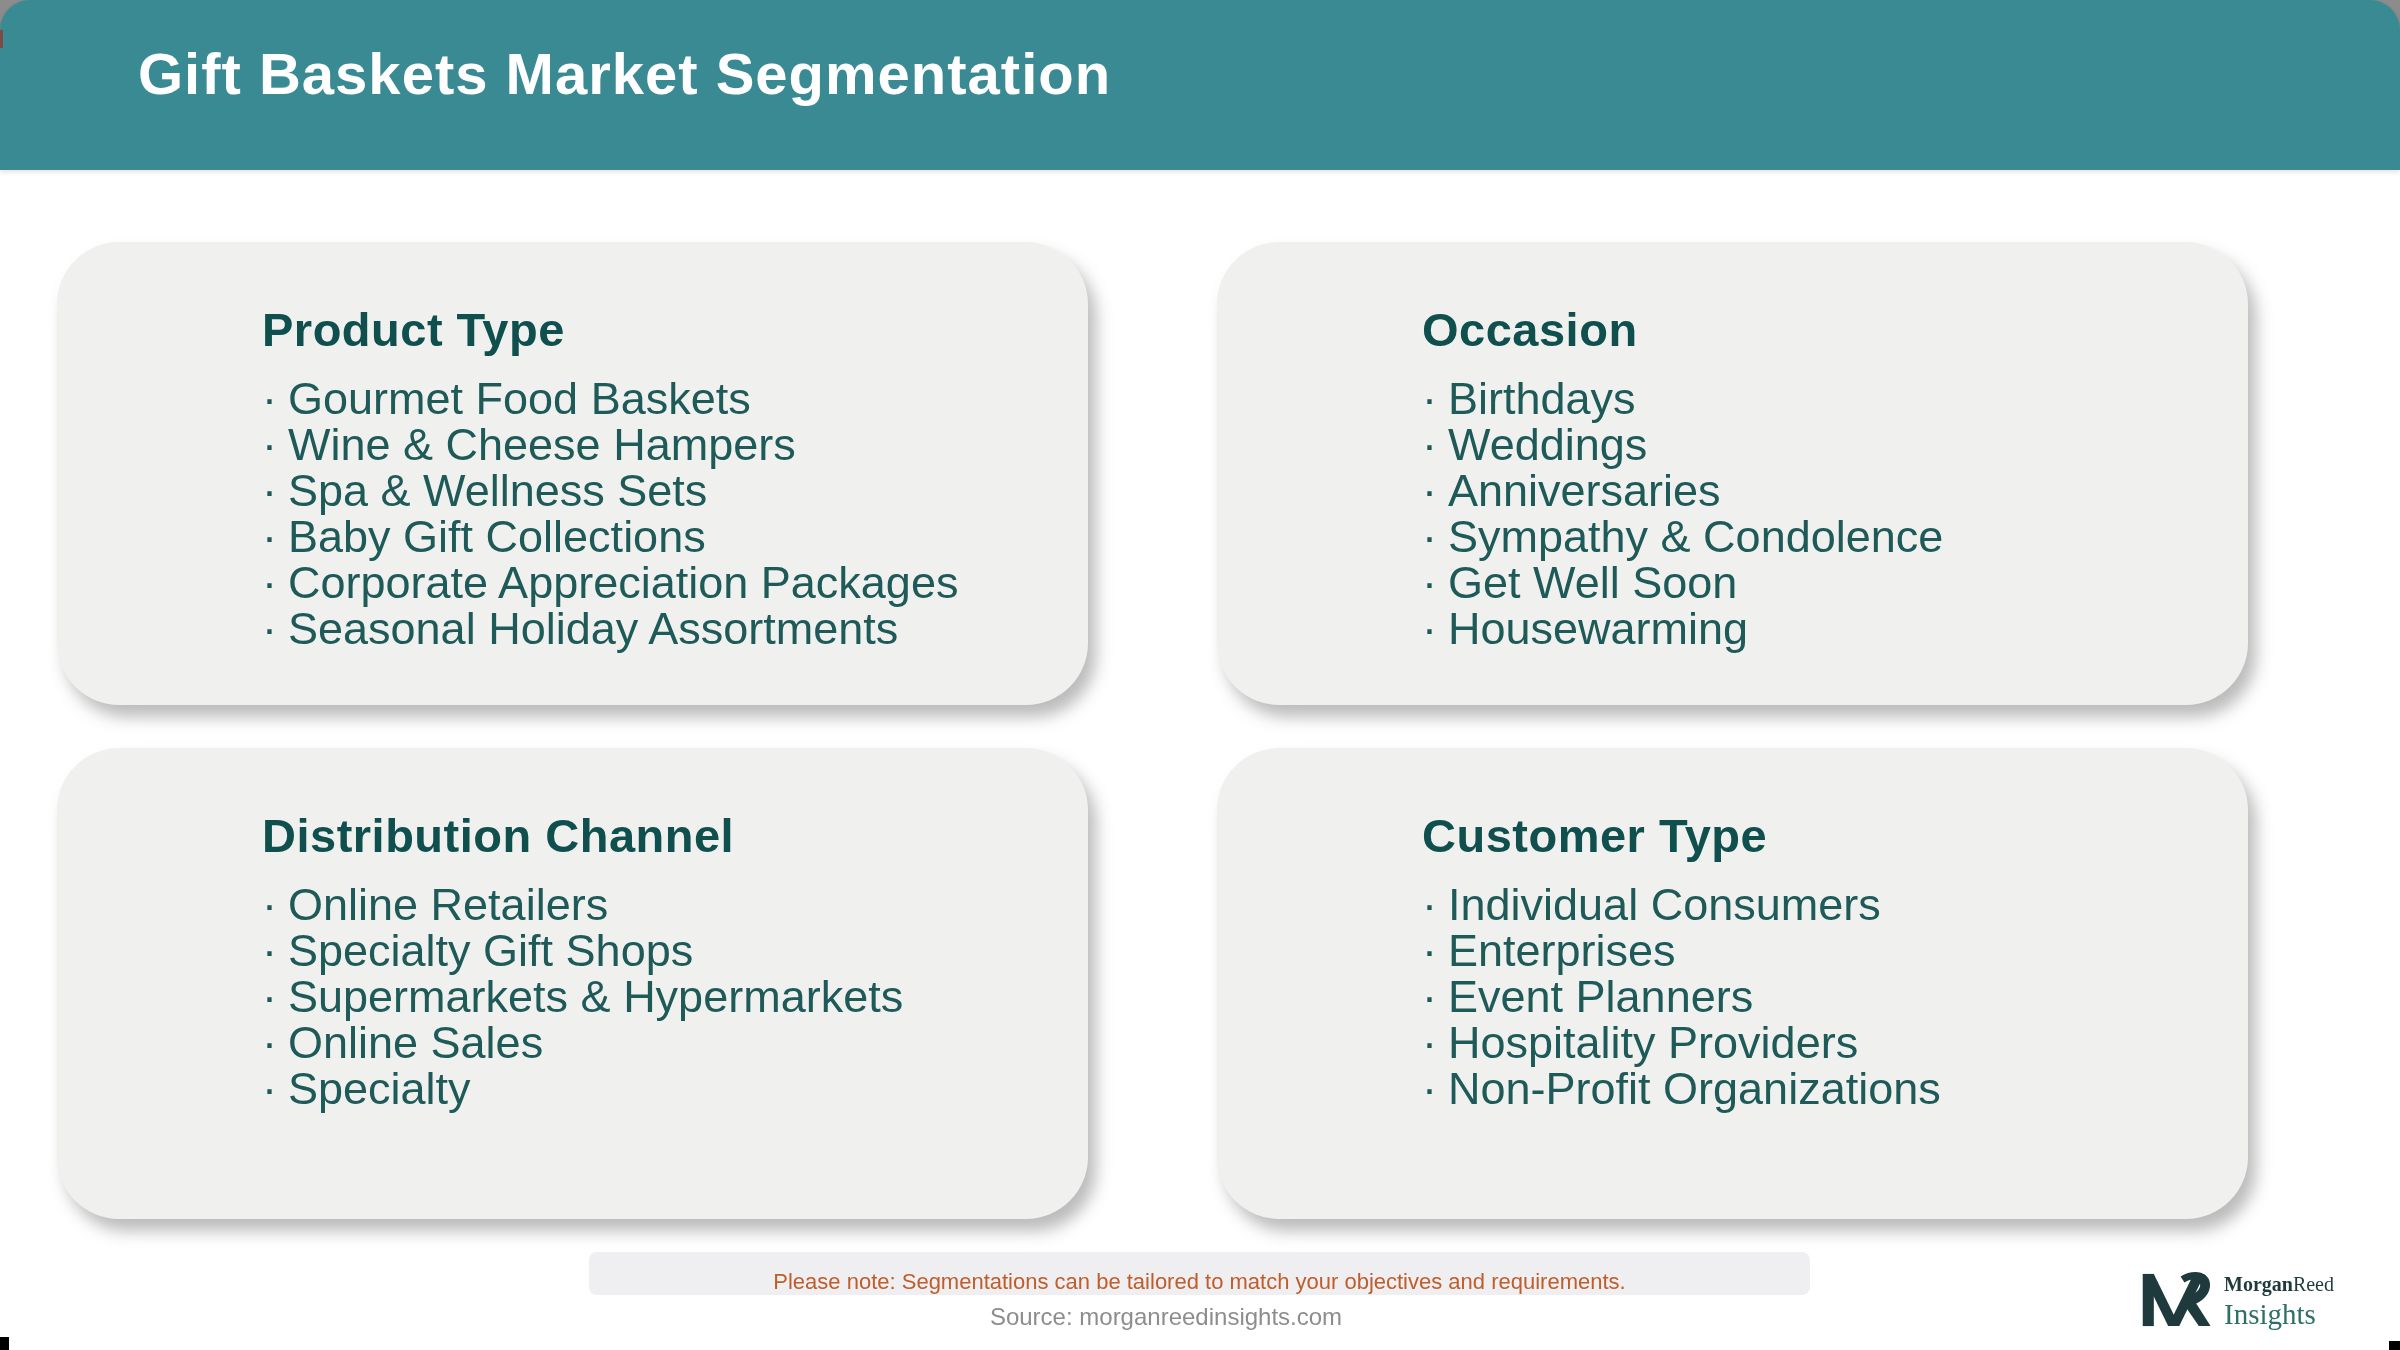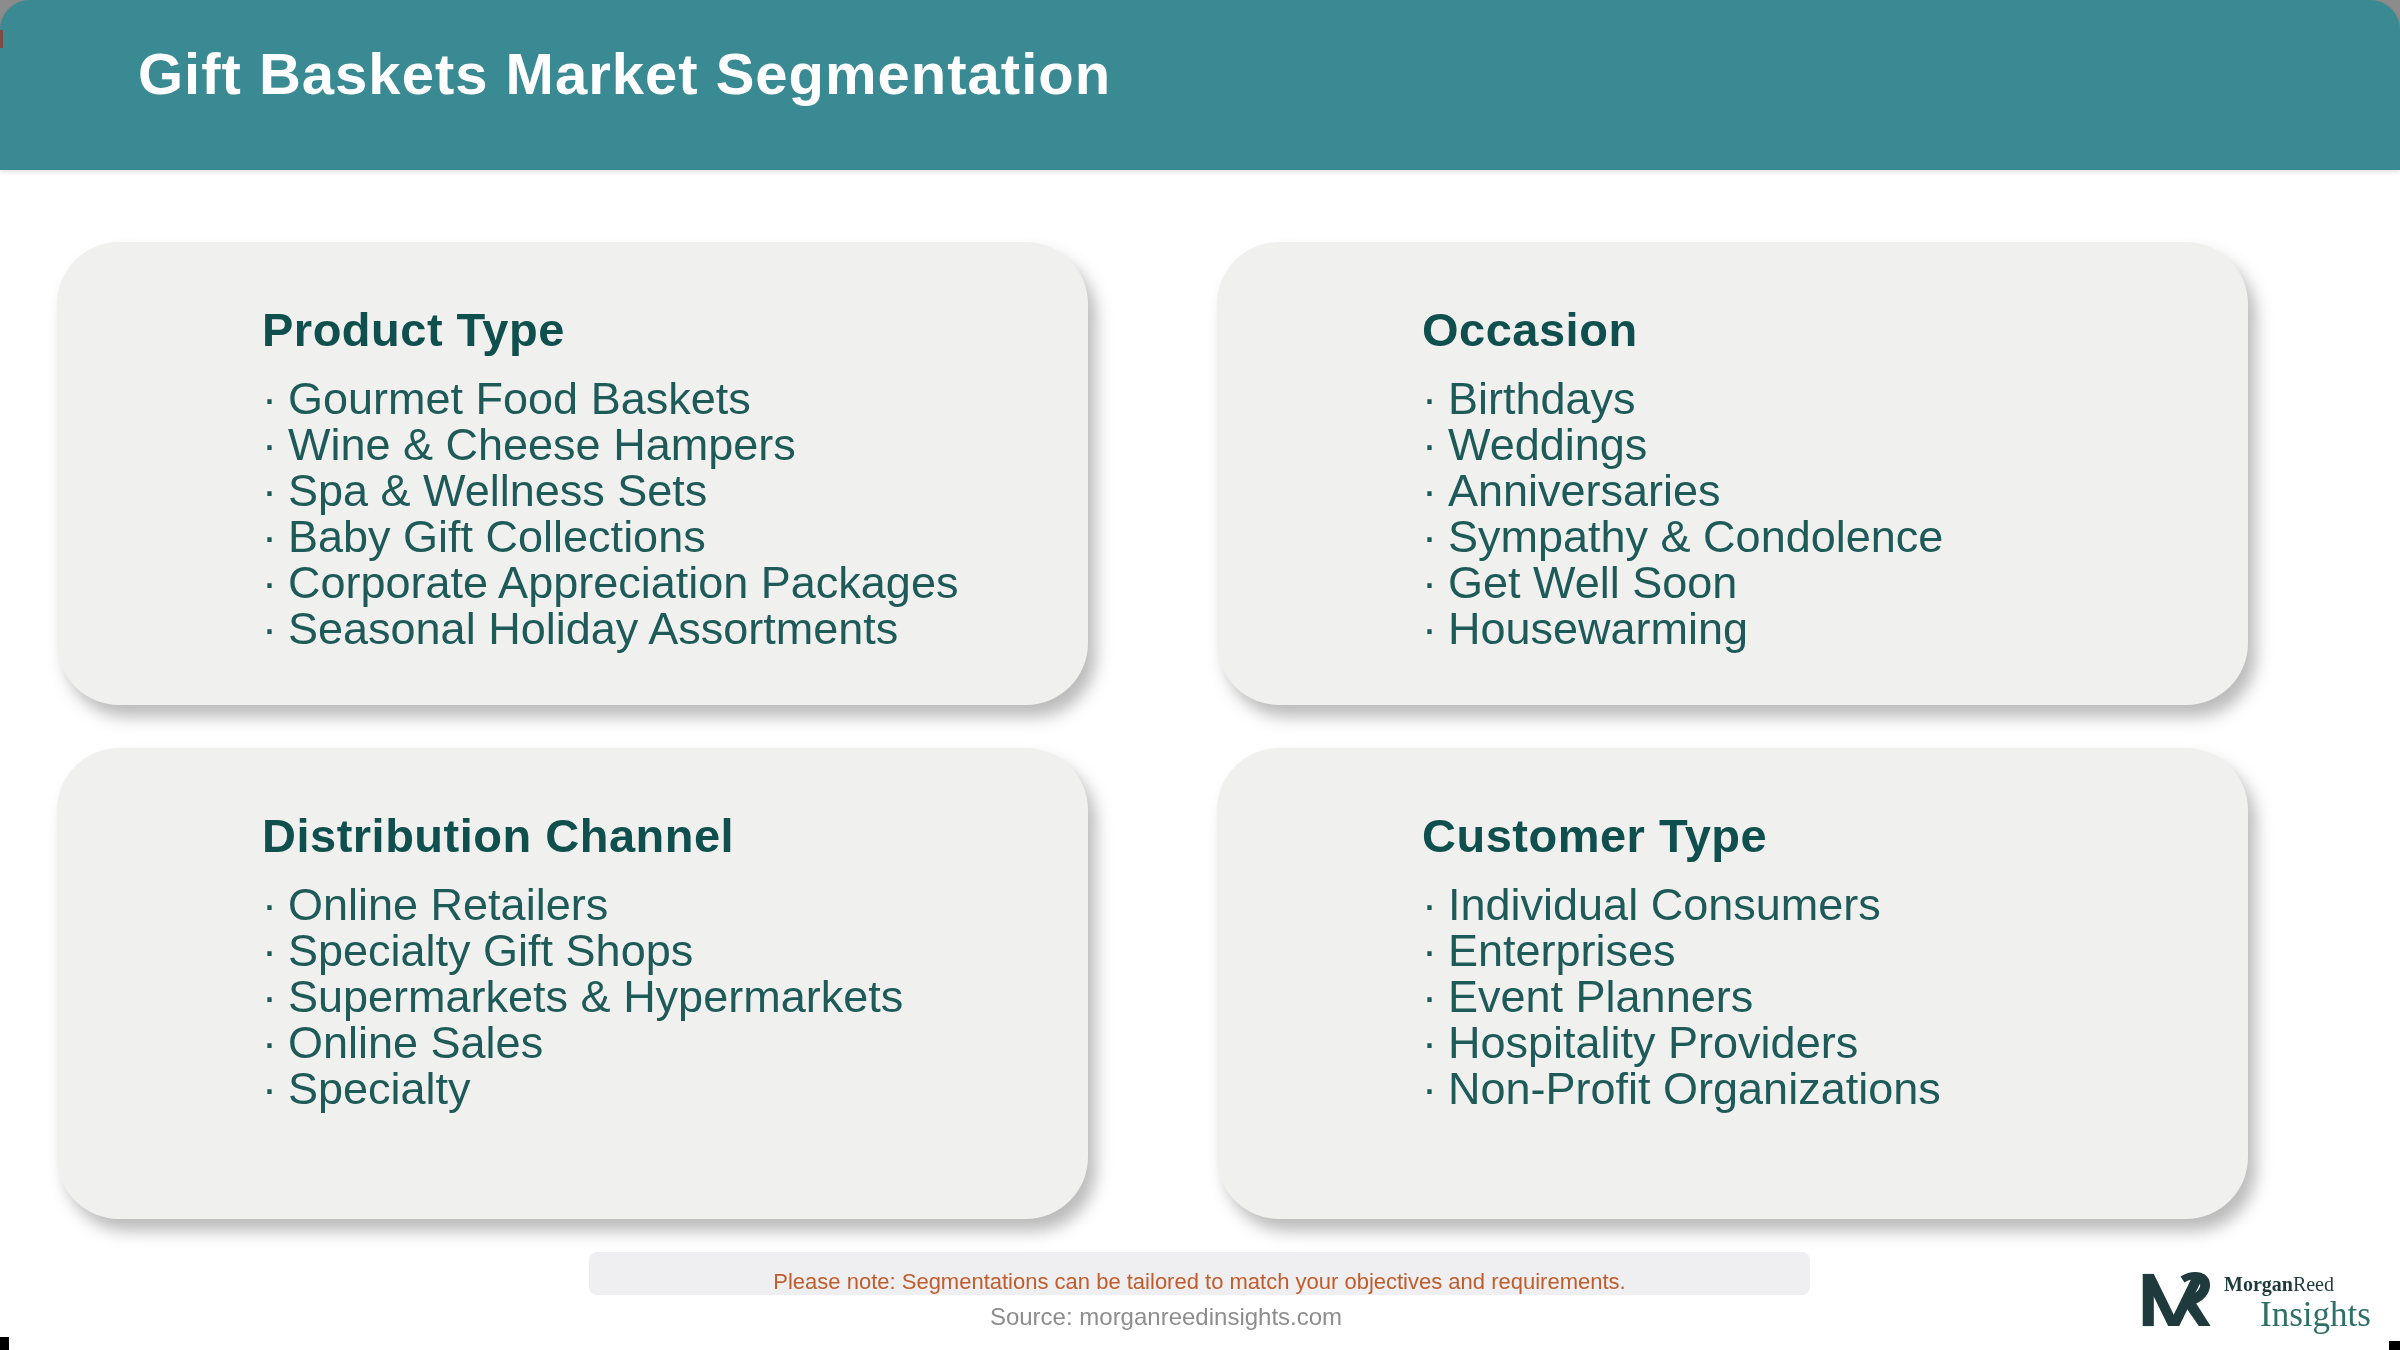--- a/index.html
+++ b/index.html
@@ -107,23 +107,22 @@
   .logo-mark { width: 72px; height: 60px; }
   .logo-text { font-family: "Liberation Serif", serif; }
   .logo-line1 {
     font-size: 20px; line-height: 29px;
     color: var(--logo-dark, #1e3a3c);
     font-family: Liberation Serif, serif;
   }
   .logo-line1 .lg-bold { font-weight: bold; }
   .logo-line1 .lg-reg { font-weight: 500; }
   .logo-line2 {
-    font-size: 35px; line-height: 31px;
+    font-size: 29px; line-height: 31px;
     color: var(--logo-teal, #2e6f68);
-    margin-left: 36px;
   }
 
   .video-artifact { position: absolute; background: #000000; z-index: 3; }
   .video-artifact.bl { left: 0; top: 1337px; width: 9px; height: 13px; }
   .video-artifact.br { left: 2389px; top: 1341px; width: 11px; height: 9px; }
 </style>
 </head>
 <body>
 
 <div class="stage">

